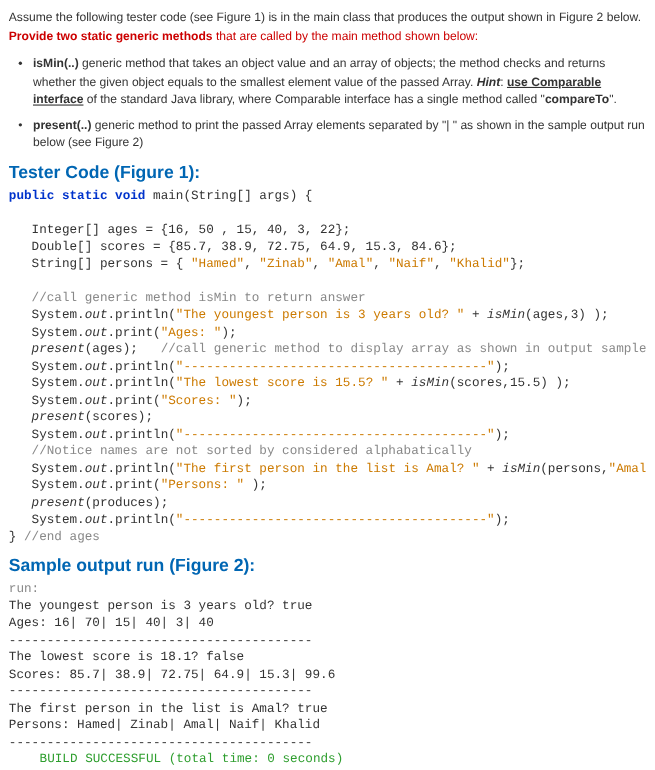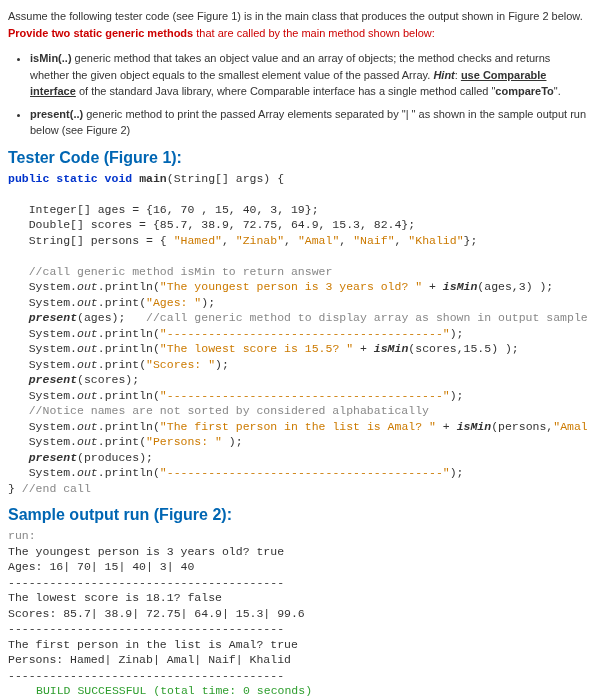--- a/index.html
+++ b/index.html
@@ -17,21 +17,21 @@
     .underline { text-decoration: underline; }
     .section-title { color: #0066b3; font-weight: bold; margin: 10px 0 4px 0; font-size: 16px; }
     pre.code, pre.output {
       font-family: Consolas, "Courier New", monospace;
       font-size: 11.5px;
       line-height: 1.35;
       margin: 0 0 6px 0;
       white-space: pre;
     }
     .kw { color: #0033cc; font-weight: bold; }
-    .mname { font-weight: bold; }
+    .mname { font-weight: normal; }
     .gray { color: #888; }
     .str { color: #cc7a00; }
     .emph { font-style: italic; }
     .green { color: #2e9e2e; padding-left: 28px; }
   </style>
 </head>
 <body>
 
 <div class="intro">
   <span>Assume the following tester code (see Figure 1) is in the main class that produces the output shown in Figure 2 below. </span><span class="red bold">Provide two static generic methods</span><span class="red"> that are called by the main method shown below:</span>
@@ -43,39 +43,39 @@
   </li>
   <li>
     <span class="bold">present(..)</span><span> generic method to print the passed Array elements separated by "| " as shown in the sample output run below (see Figure 2)</span>
   </li>
 </ul>
 
 <div class="section-title">Tester Code (Figure 1):</div>
 
 <pre class="code"><span class="kw">public static void </span><span class="mname">main</span><span>(String[] args) {</span>
 <span></span>
-<span>   Integer[] ages = {16, 70 , 15, 40, 3, 19};</span>
-<span>   Double[] scores = {85.7, 38.9, 72.75, 64.9, 15.3, 82.4};</span>
+<span>   Integer[] ages = {16, 50 , 15, 40, 3, 22};</span>
+<span>   Double[] scores = {85.7, 38.9, 72.75, 64.9, 15.3, 84.6};</span>
 <span>   String[] persons = { </span><span class="str">"Hamed"</span><span>, </span><span class="str">"Zinab"</span><span>, </span><span class="str">"Amal"</span><span>, </span><span class="str">"Naif"</span><span>, </span><span class="str">"Khalid"</span><span>};</span>
 <span></span>
 <span class="gray">   //call generic method isMin to return answer</span>
 <span>   System.</span><span class="emph">out</span><span>.println(</span><span class="str">"The youngest person is 3 years old? "</span><span> + </span><span class="emph mname">isMin</span><span>(ages,3) );</span>
 <span>   System.</span><span class="emph">out</span><span>.print(</span><span class="str">"Ages: "</span><span>);</span>
 <span>   </span><span class="emph mname">present</span><span>(ages);   </span><span class="gray">//call generic method to display array as shown in output sample</span>
 <span>   System.</span><span class="emph">out</span><span>.println(</span><span class="str">"----------------------------------------"</span><span>);</span>
 <span>   System.</span><span class="emph">out</span><span>.println(</span><span class="str">"The lowest score is 15.5? "</span><span> + </span><span class="emph mname">isMin</span><span>(scores,15.5) );</span>
 <span>   System.</span><span class="emph">out</span><span>.print(</span><span class="str">"Scores: "</span><span>);</span>
 <span>   </span><span class="emph mname">present</span><span>(scores);</span>
 <span>   System.</span><span class="emph">out</span><span>.println(</span><span class="str">"----------------------------------------"</span><span>);</span>
 <span class="gray">   //Notice names are not sorted by considered alphabatically</span>
 <span>   System.</span><span class="emph">out</span><span>.println(</span><span class="str">"The first person in the list is Amal? "</span><span> + </span><span class="emph mname">isMin</span><span>(persons,</span><span class="str">"Amal"</span><span>)</span>
 <span>   System.</span><span class="emph">out</span><span>.print(</span><span class="str">"Persons: "</span><span> );</span>
 <span>   </span><span class="emph mname">present</span><span>(produces);</span>
 <span>   System.</span><span class="emph">out</span><span>.println(</span><span class="str">"----------------------------------------"</span><span>);</span>
-<span>} </span><span class="gray">//end call</span></pre>
+<span>} </span><span class="gray">//end ages</span></pre>
 
 <div class="section-title">Sample output run (Figure 2):</div>
 
 <pre class="output"><span class="gray">run:</span>
 <span>The youngest person is 3 years old? true</span>
 <span>Ages: 16| 70| 15| 40| 3| 40</span>
 <span>----------------------------------------</span>
 <span>The lowest score is 18.1? false</span>
 <span>Scores: 85.7| 38.9| 72.75| 64.9| 15.3| 99.6</span>
 <span>----------------------------------------</span>

